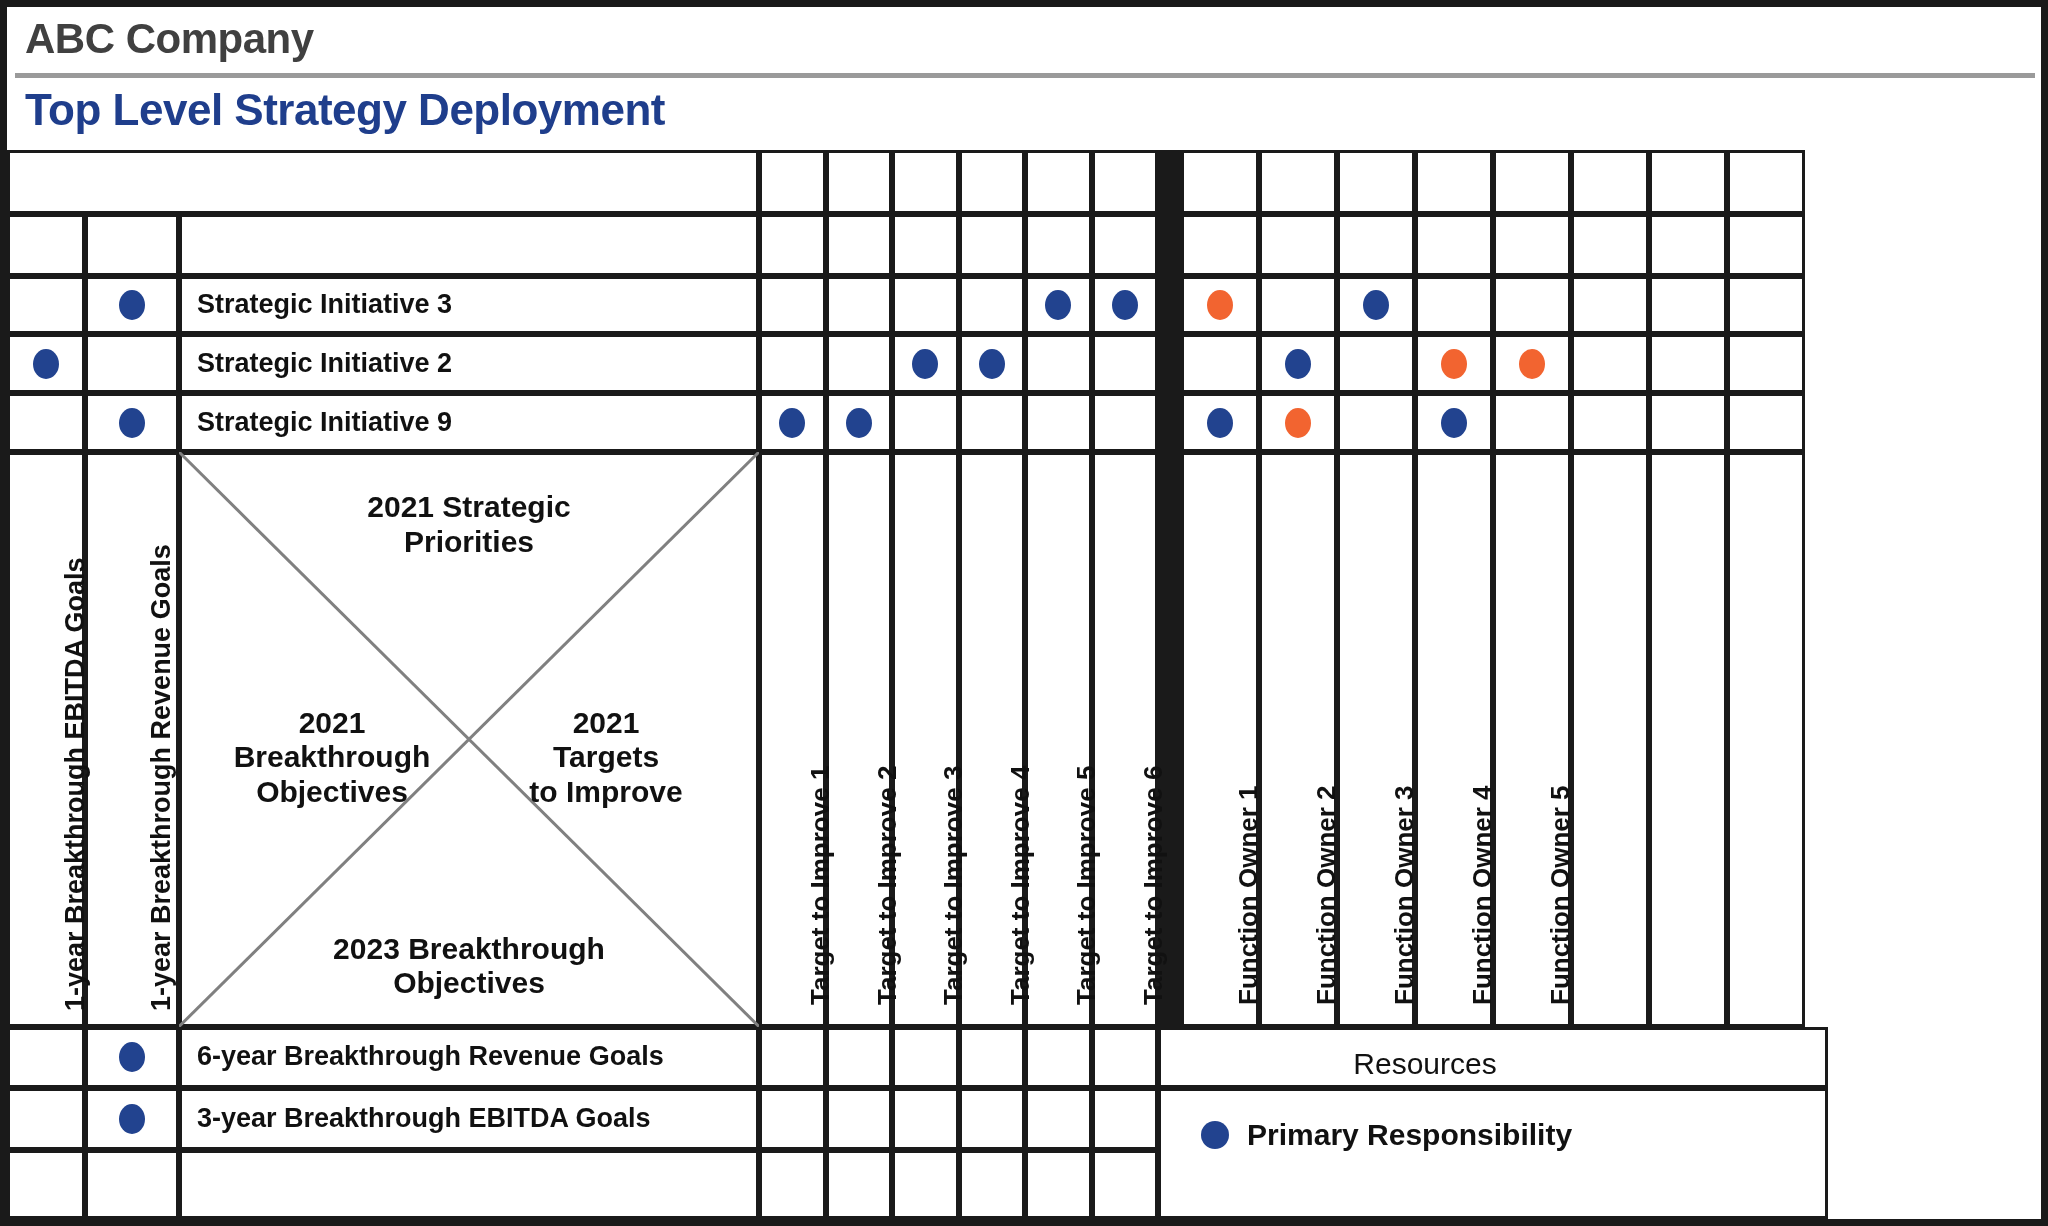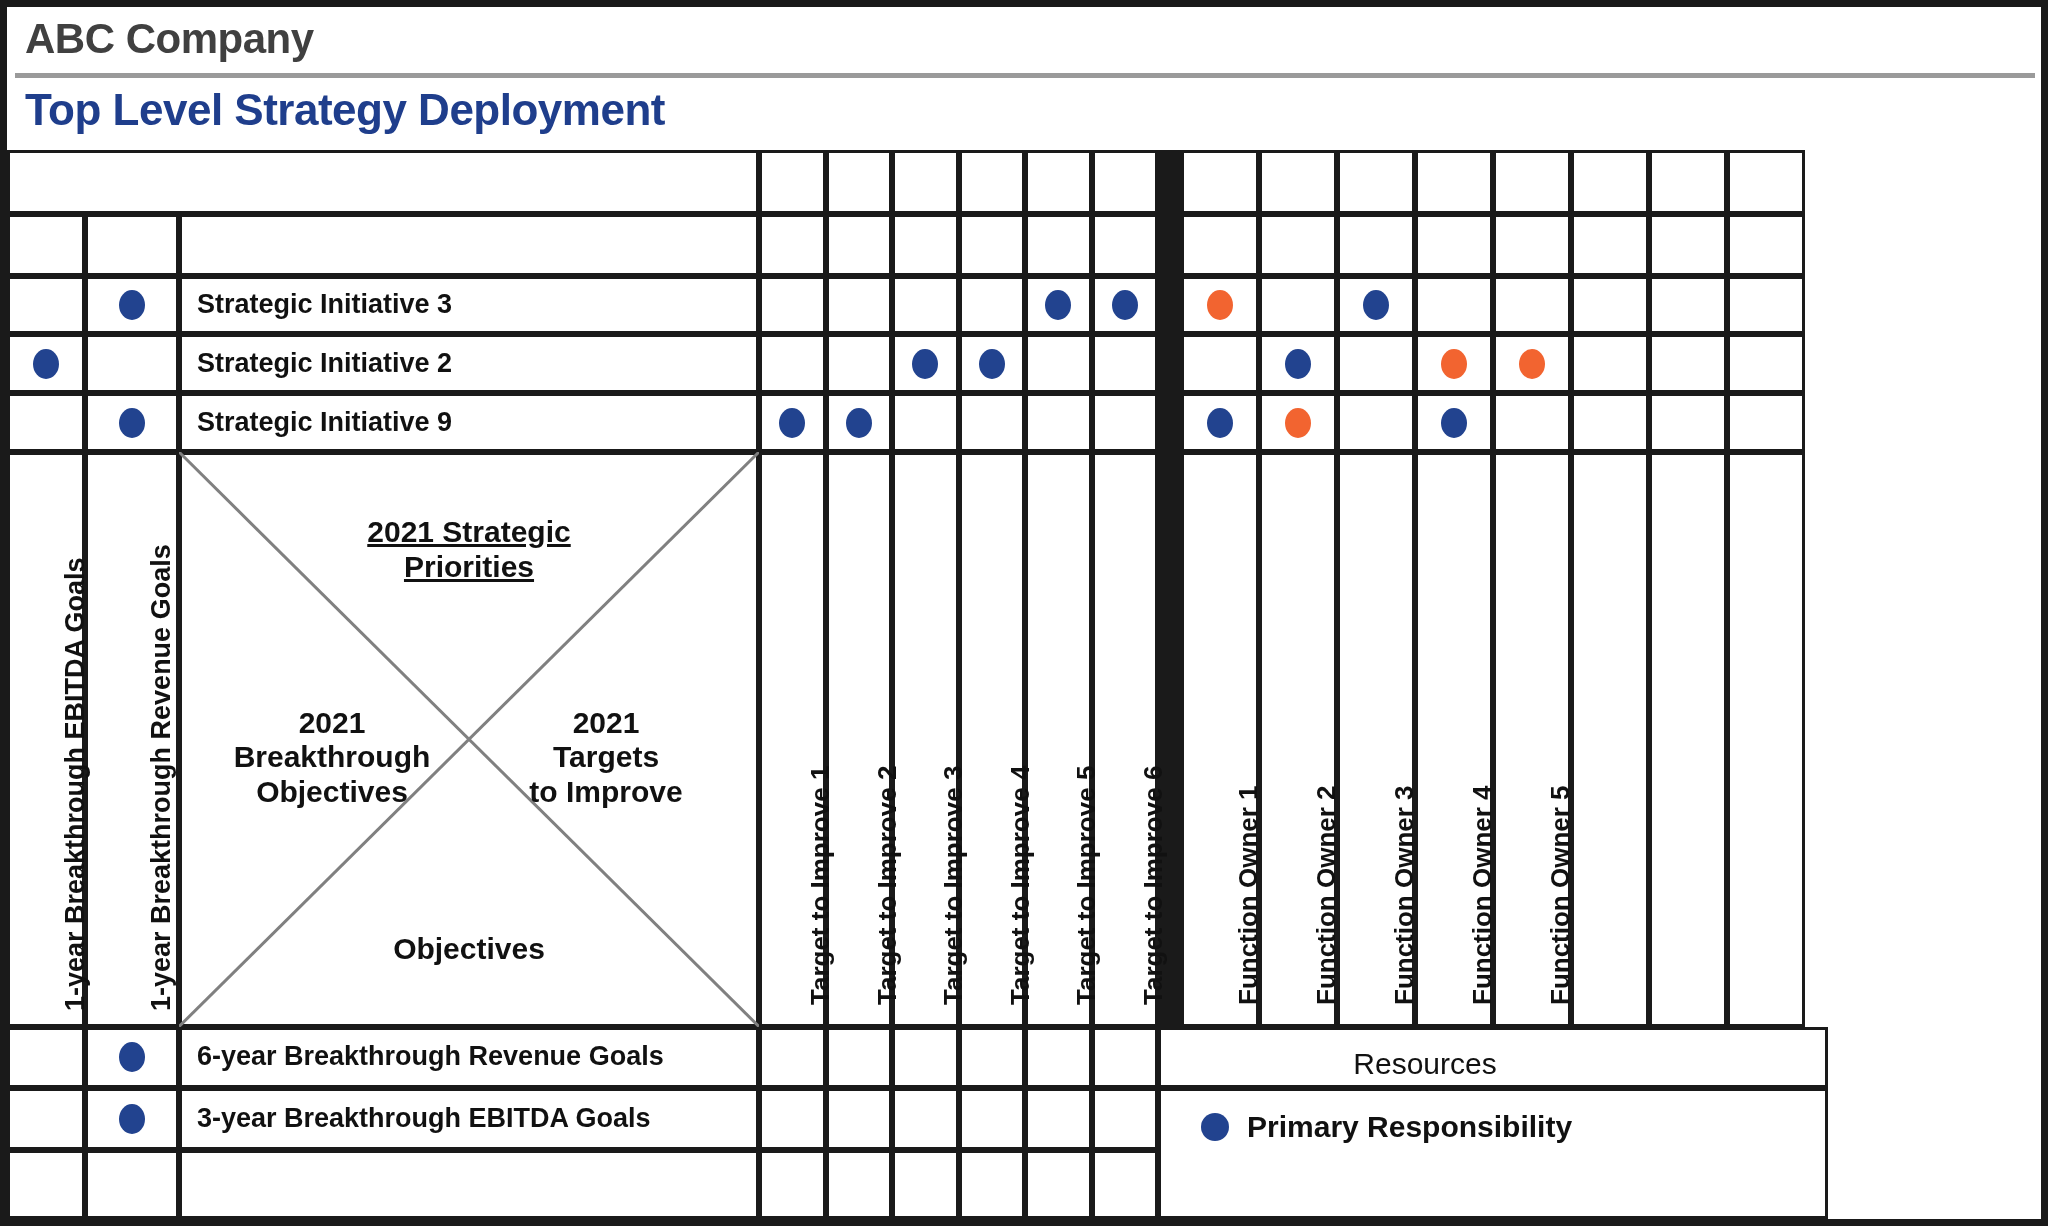--- a/index.html
+++ b/index.html
@@ -109,20 +109,21 @@
   
   #resources-title {
     position: absolute;
     font-size: 30px; color: #111; text-align: center;
     z-index: 7; white-space: nowrap;
   }
   .legend-row {
     position: absolute;
     display: flex; align-items: center; gap: 18px;
     z-index: 7;
+    margin-top: 8px;
   }
   .legend-swatch { width: 28px; height: 28px; border-radius: 50%; }
   .legend-text { font-size: 30px; font-weight: bold; color: #111; white-space: nowrap; }
 </style>
 </head>
 <body>
 
 <div id="page">
 
   <div id="titleblock">
@@ -237,35 +238,36 @@
       <div class="cell " style="left: 1720px; top: 243.197px; width: 78px; height: 58.795px;"></div>
       <div class="cell " style="left: 0px; top: 301.993px; width: 78px; height: 574.587px;"></div>
       <div class="cell " style="left: 78px; top: 301.993px; width: 94px; height: 574.587px;"></div>
       <div class="cell " style="left: 172px; top: 301.993px; width: 580px; height: 574.587px;"></div>
       <div class="axislabel" style="left: 53px; top: 860.58px;">1-year Breakthrough EBITDA Goals</div>
       <div class="axislabel" style="left: 139px; top: 860.58px;">1-year Breakthrough Revenue Goals</div>
       <svg id="xsvg" width="580" height="574.5875" style="left: 172px; top: 301.993px;">
         <line x1="0" y1="0" x2="580" y2="574.5875" stroke="#808080" stroke-width="3"></line>
         <line x1="580" y1="0" x2="0" y2="574.5875" stroke="#808080" stroke-width="3"></line>
       </svg>
-      <div class="quad" style="left: 262px; top: 365px; width: 400px; text-decoration: underline;">
+      <div class="quad" style="left: 262px; top: 340px; width: 400px;">
         <div>2021 Strategic</div>
         <div>Priorities</div>
       </div>
       <div class="quad" style="left: 200px; top: 555.992px; width: 250px;">
         <div>2021</div>
         <div>Breakthrough</div>
         <div>Objectives</div>
       </div>
       <div class="quad" style="left: 474px; top: 555.992px; width: 250px;">
         <div>2021</div>
         <div>Targets</div>
         <div>to Improve</div>
       </div>
       <div class="quad" style="left: 242px; top: 781.992px; width: 440px;">
+        <div>2023 Breakthrough</div>
         <div>Objectives</div>
       </div>
       <div class="cell " style="left: 752px; top: 301.993px; width: 66.5px; height: 574.587px;"></div>
       <div class="vlabel" style="left: 798.25px; top: 854.58px;">Target to Improve 1</div>
       <div class="cell " style="left: 818.5px; top: 301.993px; width: 66.5px; height: 574.587px;"></div>
       <div class="vlabel" style="left: 864.75px; top: 854.58px;">Target to Improve 2</div>
       <div class="cell " style="left: 885px; top: 301.993px; width: 66.5px; height: 574.587px;"></div>
       <div class="vlabel" style="left: 931.25px; top: 854.58px;">Target to Improve 3</div>
       <div class="cell " style="left: 951.5px; top: 301.993px; width: 66.5px; height: 574.587px;"></div>
       <div class="vlabel" style="left: 997.75px; top: 854.58px;">Target to Improve 4</div>

